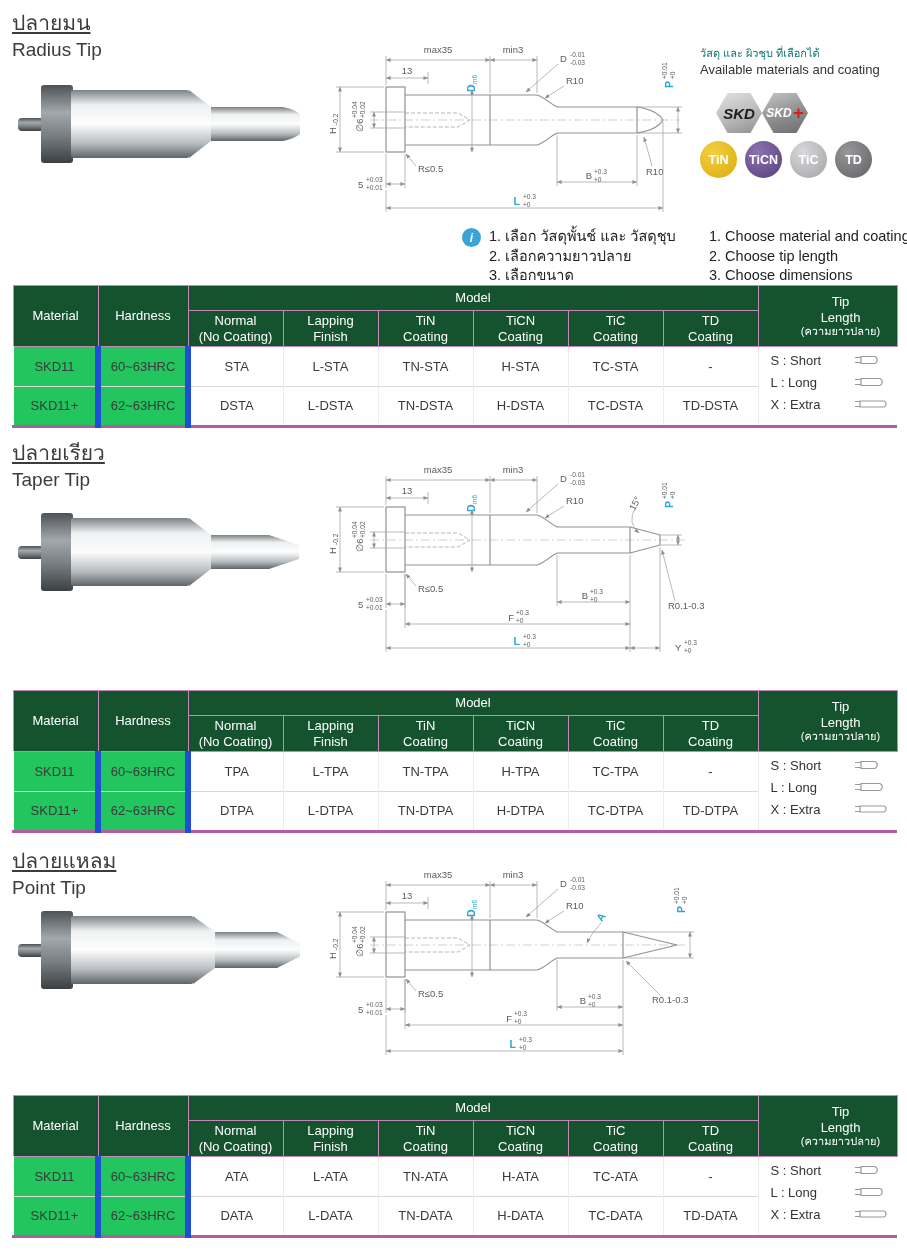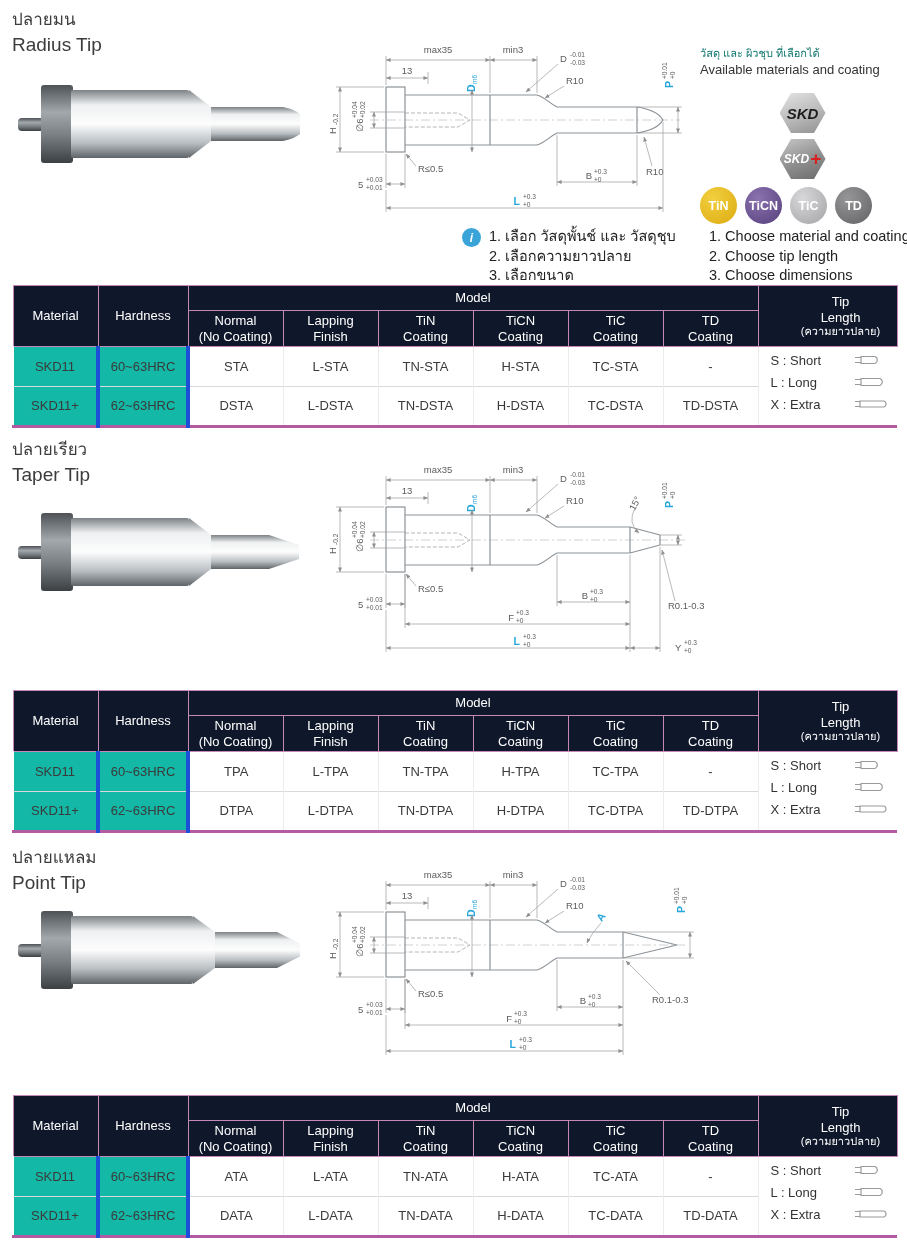--- a/index.html
+++ b/index.html
@@ -1,26 +1,26 @@
 <!DOCTYPE html>
 <html><head>
 <meta charset="utf-8">
 <style>
   html,body{margin:0;padding:0;background:#fff;}
   .page{position:relative;width:907px;height:1260px;background:#fff;overflow:hidden;
         font-family:"Liberation Sans",sans-serif;color:#3a3a3a;}
   .sec-title{position:absolute;left:12px;line-height:1.4;color:#3c3c3c;}
-  .sec-title .th{display:block;font-size:17px;}
+  .sec-title .th{display:block;font-size:21px;text-decoration:underline;}
   .sec-title .en{display:block;font-size:19px;}
   .abs{position:absolute;}
   
   .mat-panel{position:absolute;left:700px;top:44px;width:205px;}
   .mat-panel .t1{font-size:11px;color:#0f766e;}
   .mat-panel .t2{font-size:13px;color:#333;margin-bottom:16px;}
-  .hexrow{display:flex;gap:6px;align-items:center;margin:4px 0 8px 0;flex-direction:column;}
+  .hexrow{display:flex;gap:0;align-items:center;margin:4px 0 8px 16px;}
   .cirrow{display:flex;gap:8px;align-items:center;}
   .hex{width:46px;height:40px;display:flex;align-items:center;justify-content:center;
        clip-path:polygon(25% 0,75% 0,100% 50%,75% 100%,25% 100%,0 50%);
        font-weight:bold;font-size:15px;font-style:italic;}
   .hex.skd{background:linear-gradient(160deg,#e3e3e3 0%,#b9b9b9 55%,#8f8f8f 100%);color:#1c1c1c;}
   .hex.skdp{background:linear-gradient(160deg,#c6c6c6 0%,#8d8d8d 55%,#6c6c6c 100%);color:#fff;font-size:12px;}
   .hex.skdp .plus{color:#d81f1f;font-size:19px;font-weight:900;margin-left:1px;line-height:0;}
   .cir{width:37px;height:37px;border-radius:50%;display:flex;align-items:center;justify-content:center;
        color:#fff;font-weight:bold;font-size:12.5px;}
   .cir.tin{background:radial-gradient(circle at 35% 30%,#f2cf3f,#dcab10);}
@@ -30,29 +30,29 @@
   
   .info{position:absolute;left:462px;top:227px;display:flex;gap:8px;font-size:14.5px;color:#222;}
   .info .icon{flex:0 0 auto;width:19px;height:19px;border-radius:50%;background:#3aa4d8;color:#fff;
       display:flex;align-items:center;justify-content:center;font-size:12px;font-weight:bold;font-style:italic;margin-top:1px;}
   .info .col{line-height:1.35;}
   .info .col.thai{width:212px;}
   .info .col div{white-space:nowrap;}
   
   table.ctable{position:absolute;left:12px;border-collapse:collapse;table-layout:fixed;width:884px;
       font-size:13px;color:#3a3a3a;border-bottom:3px solid #b25aa2;}
-  .ctable th{background:#0f172a;color:#fff;font-weight:normal;border:1px solid #c489b8;
+  .ctable th{background:#14532d;color:#fff;font-weight:normal;border:1px solid #c489b8;
       padding:2px 2px;line-height:1.2;}
   .ctable th.hmodel{height:20px;font-size:13px;}
   .ctable th .l2{display:block;}
   .ctable th.htip{font-size:13px;padding-left:28px;}
   .ctable th.htip .thai{font-size:11px;display:block;}
   .ctable td{background:#fff;text-align:center;height:33px;border-top:1px solid #d9d9d9;
       border-right:1px solid #ececec;}
-  .ctable td.shade{background:#14b8a6;border-right:4px solid #1d4ed8;border-left:2px solid #fff;}
+  .ctable td.shade{background:#22c55e;border-right:6px solid #1d4ed8;border-left:2px solid #fff;}
   .ctable td.tipcell{border-right:none;padding:2px 8px 10px 12px;vertical-align:middle;}
   .leg{display:flex;align-items:center;justify-content:space-between;height:22px;}
   .leg .lab{font-size:13px;color:#333;}
   .pinicon{flex:0 0 auto;}
   .pinicon path{stroke:#9a9a9a;fill:none;stroke-width:1.2;}
   
   .dg{position:absolute;}
   .dg text{font-family:"Liberation Sans",sans-serif;}
   .t9{font-size:9.5px;fill:#5c5c5c;}
   .t6{font-size:6.6px;fill:#5c5c5c;}

